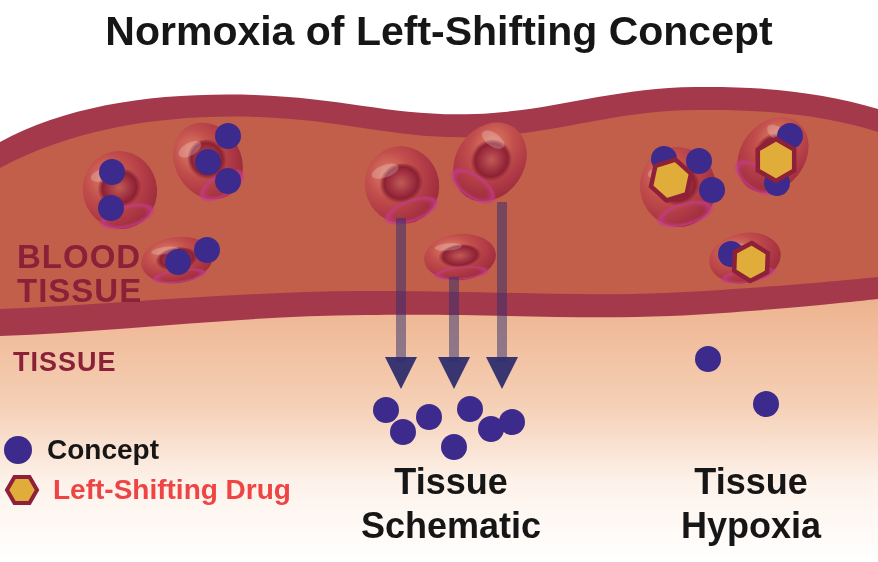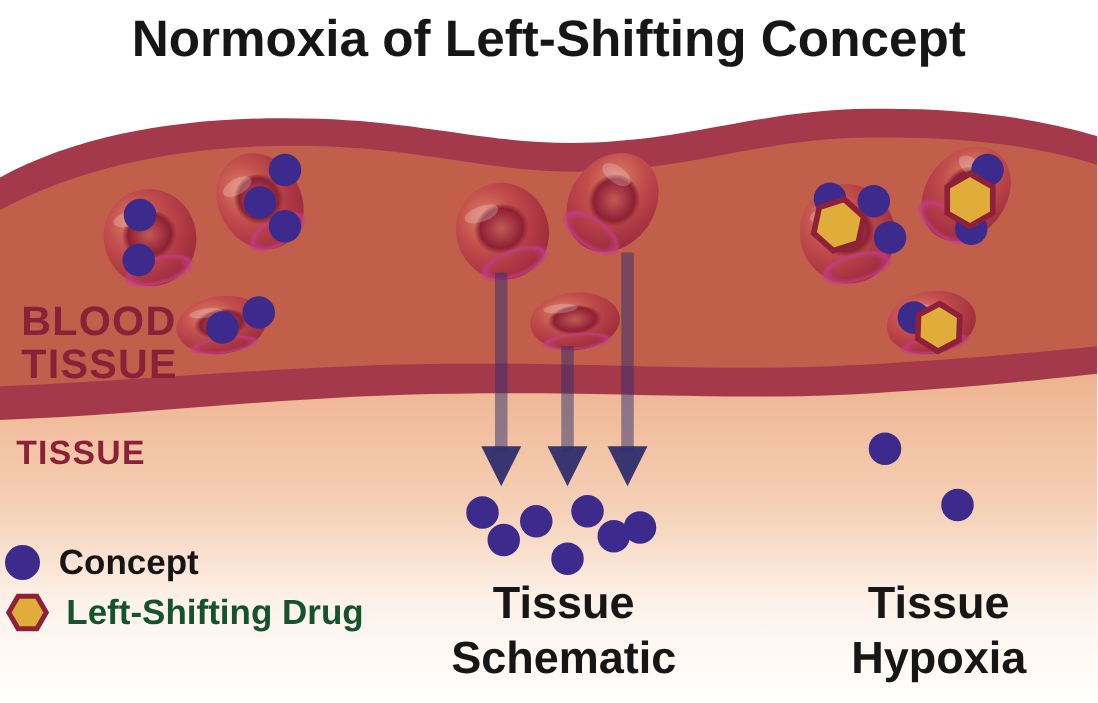--- a/index.html
+++ b/index.html
@@ -182,21 +182,21 @@
     <div class="legend-row">
       <svg class="swatch" width="34" height="32">
         <circle class="swatch-oxygen" cx="16" cy="16" r="14" fill="#3c2b8c"></circle>
       </svg>
       <span class="legend-text" style="color: rgb(22, 22, 22);">Concept</span>
     </div>
     <div class="legend-row">
       <svg class="swatch" width="40" height="34">
         <polygon class="swatch-drug" points="35.0,17.0 27.5,30.0 12.5,30.0 5.0,17.0 12.5,4.0 27.5,4.0" fill="#e0ad3b" stroke="#8e2039" stroke-width="4"></polygon>
       </svg>
-      <span class="legend-text" style="color: #14532d;">Left-Shifting Drug</span>
+      <span class="legend-text" style="color: #ef4444;">Left-Shifting Drug</span>
     </div>
   </div>
 
   <div class="caption caption-normoxia" style="color: rgb(22, 22, 22);">
     <div>Tissue</div>
     <div>Schematic</div>
   </div>
 
   <div class="caption caption-hypoxia" style="color: rgb(22, 22, 22);">
     <div>Tissue</div>

